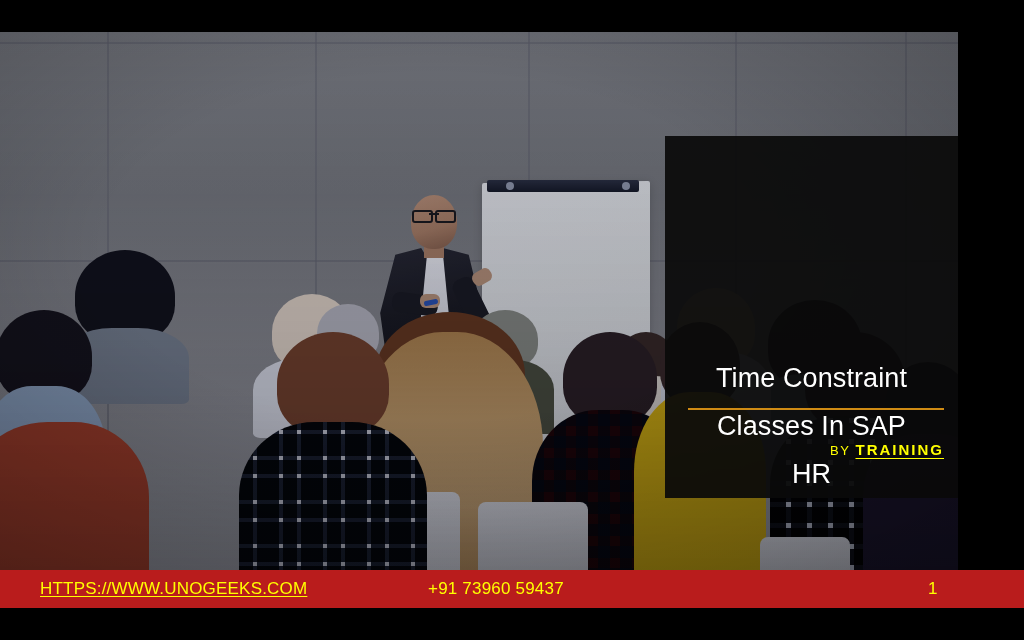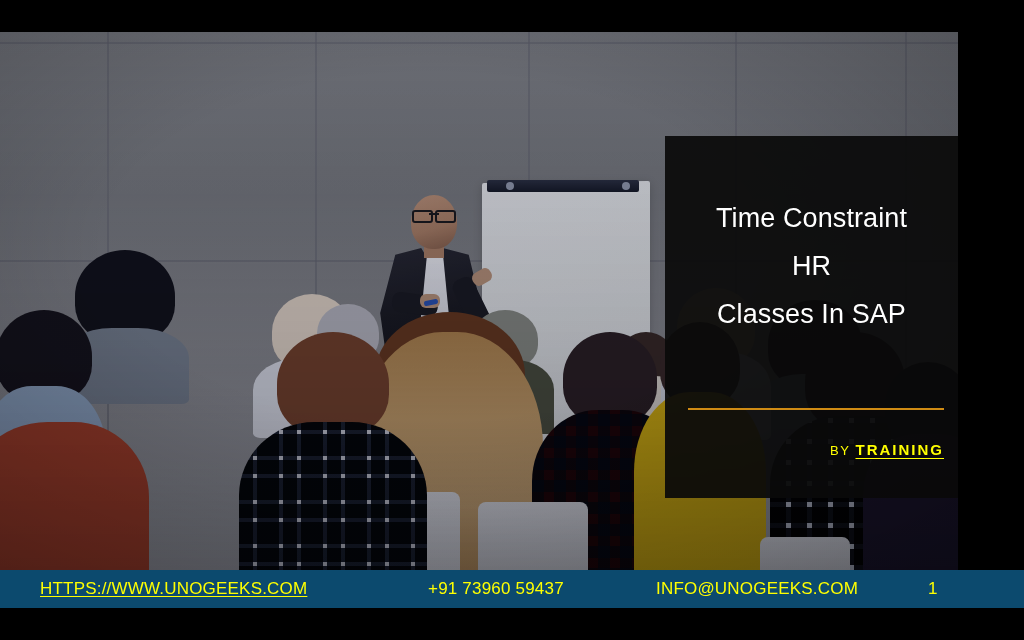--- a/index.html
+++ b/index.html
@@ -115,21 +115,21 @@
   }
   #photo .vig{
     position:absolute; inset:0; pointer-events:none;
     background:radial-gradient(ellipse 85% 80% at 45% 40%,rgba(0,0,0,0) 40%,rgba(0,0,0,.30) 100%);
   }
 
   
   #title-panel{
     position:absolute; left:665px; top:136px; width:293px; height:362px;
     background:rgba(10,10,10,.93);
-    display:flex; flex-direction:column; justify-content:flex-start;
+    display:flex; flex-direction:column; justify-content:flex-end;
     padding:58px 14px 0 14px;
   }
   #title-panel .ttl{
     color:#fff; font-size:27px; line-height:1.78; text-align:center;
     font-weight:400; letter-spacing:.1px;
   }
   .rule{
     position:absolute; left:23px; right:14px; top:272px;
     height:2px; background:#cf8b14;
   }
@@ -143,21 +143,21 @@
     font-size:13px; letter-spacing:1.6px;
   }
   .sub-by b{
     font-size:15px; font-weight:bold; letter-spacing:2px;
     text-decoration:underline; text-underline-offset:3px;
   }
 
   
   #footer{
     position:absolute; left:0; top:570px; width:1024px; height:38px;
-    background:#0c4a6e;
+    background:#b91c1c;
   }
   #footer .f-item{
     position:absolute; top:50%; transform:translateY(-50%);
     color:#ffff00; font-size:17px; letter-spacing:.2px; white-space:nowrap;
   }
   #f-url{ left:40px; text-decoration:underline; text-underline-offset:2px; }
   #f-phone{ left:428px; }
   #f-mail{ left:656px; }
   #f-page{
     left:928px; color:#c9c9c9; font-size:9px; letter-spacing:0;
@@ -283,33 +283,32 @@
 
     <div class="chair" style="left:760px; top:505px; width:90px; height:40px;"></div>
     <div class="chair" style="left:478px; top:470px; width:110px; height:70px;"></div>
 
     <div class="grade"></div>
     <div class="vig"></div>
   </div>
 
   <div id="title-panel">
     <div class="ttl">Time Constraint</div>
+    <div class="ttl">Classes In SAP</div>
     <div class="ttl">HR</div>
-    <div class="ttl">Classes In SAP</div>
 
     <div class="rule"></div>
 
     <div class="sub-wrap">
       <div class="sub-by">
         <span>BY</span>
         <b>TRAINING</b>
       </div>
     </div>
   </div>
 
   <div id="footer">
     <span id="f-url" class="f-item">HTTPS://WWW.UNOGEEKS.COM</span>
     <span id="f-phone" class="f-item">+91 73960 59437</span>
-    <span id="f-mail" class="f-item">INFO@UNOGEEKS.COM</span>
     <span id="f-page" class="f-item">1</span>
   </div>
 
 </div>
 
 </body></html>

